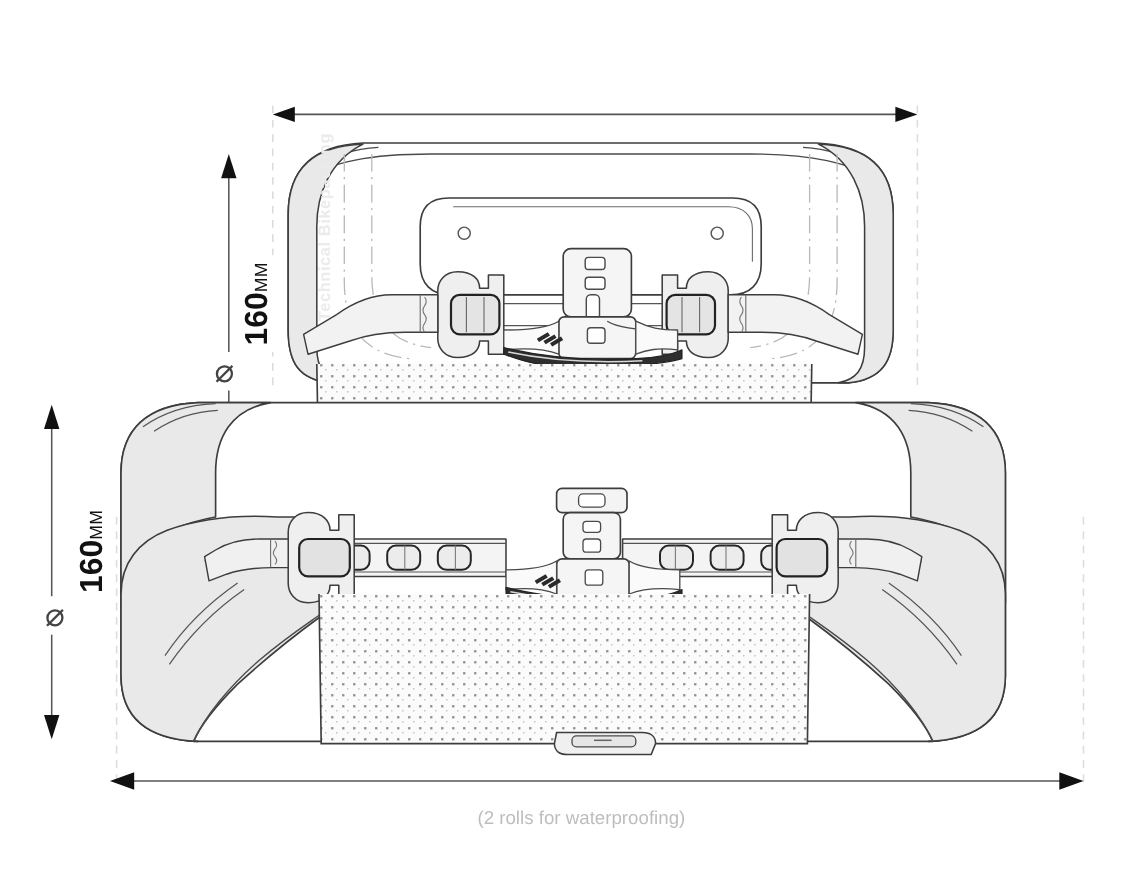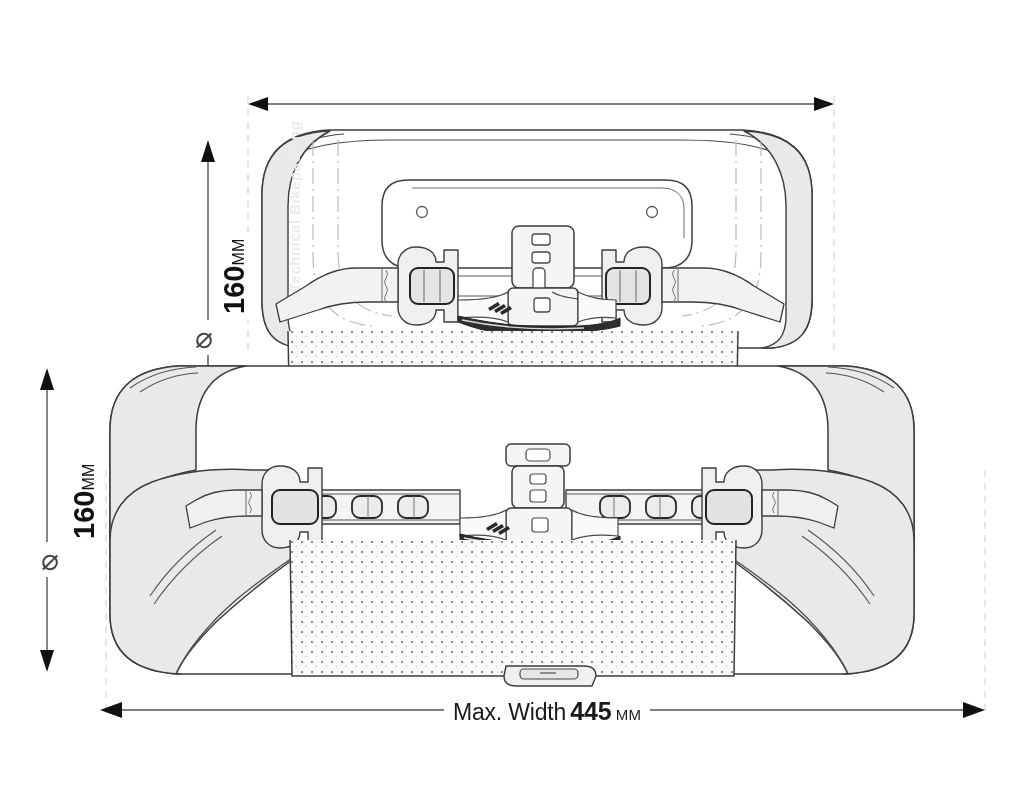--- a/index.html
+++ b/index.html
@@ -381,26 +381,22 @@
     <g>
       <path d="M506 666 L584 666 C592 666 596 670 596 676 L592 686 L516 686 C508 686 504 682 504 676 Z" fill="#f0f0f0" stroke="#3d3d3d" stroke-width="1.4"></path>
       <rect x="520" y="669" width="58" height="10" rx="4" fill="#e6e6e6" stroke="#4a4a4a" stroke-width="1.2"></rect>
       <line x1="540" y1="673" x2="556" y2="673" stroke="#666" stroke-width="1.4"></line>
     </g>
 
     <text x="300" y="292" transform="rotate(-90 300 292)" font-family="Liberation Sans, sans-serif" font-size="15" font-weight="700" fill="#ebebeb" letter-spacing="0.5">Technical Bikepacking</text>
   </svg>
 
 
-  <div class="dim-label" id="label-bottom">
-    <span class="lbl-text">Max. Width</span>
-    <span class="lbl-value">445</span>
-    <span class="lbl-unit">MM</span>
-  </div>
-
+
+  <div id="label-sub">(2 rolls for waterproofing)</div>
 
   <div class="dim-vert" id="label-left-upper">
     <span class="lbl-value">160</span><span class="lbl-unit">MM</span>
   </div>
   <div class="dia-sym" id="dia-upper">⌀</div>
 
   <div class="dim-vert" id="label-left-lower">
     <span class="lbl-value">160</span><span class="lbl-unit">MM</span>
   </div>
   <div class="dia-sym" id="dia-lower">⌀</div>

